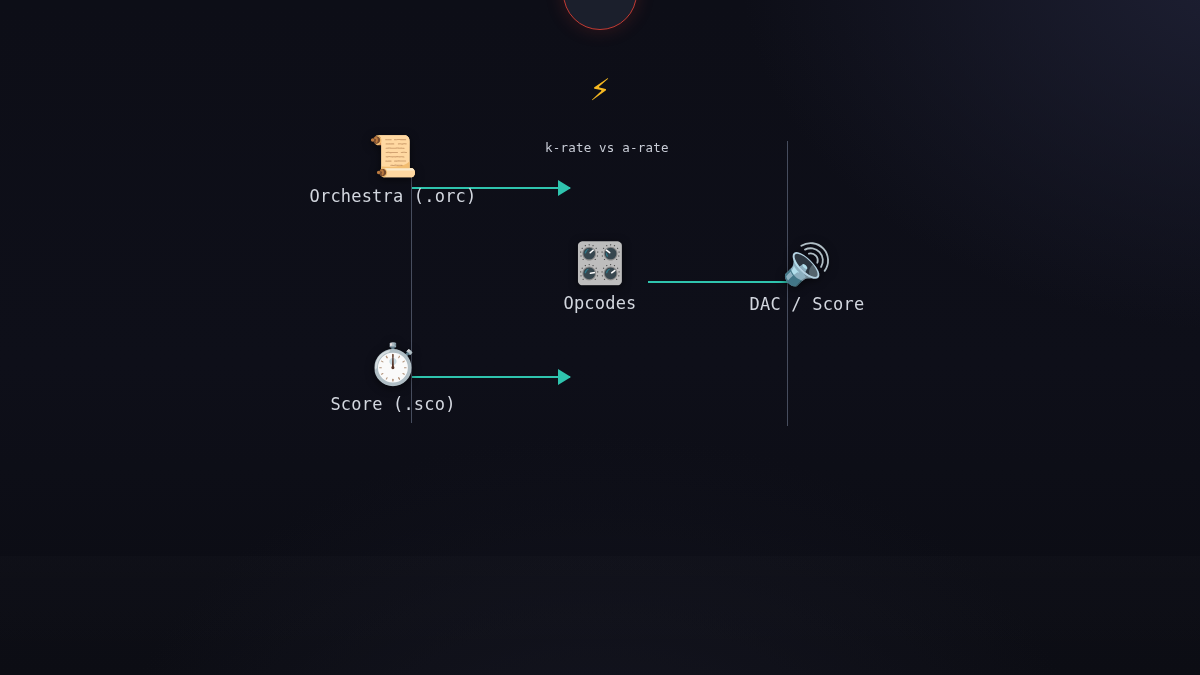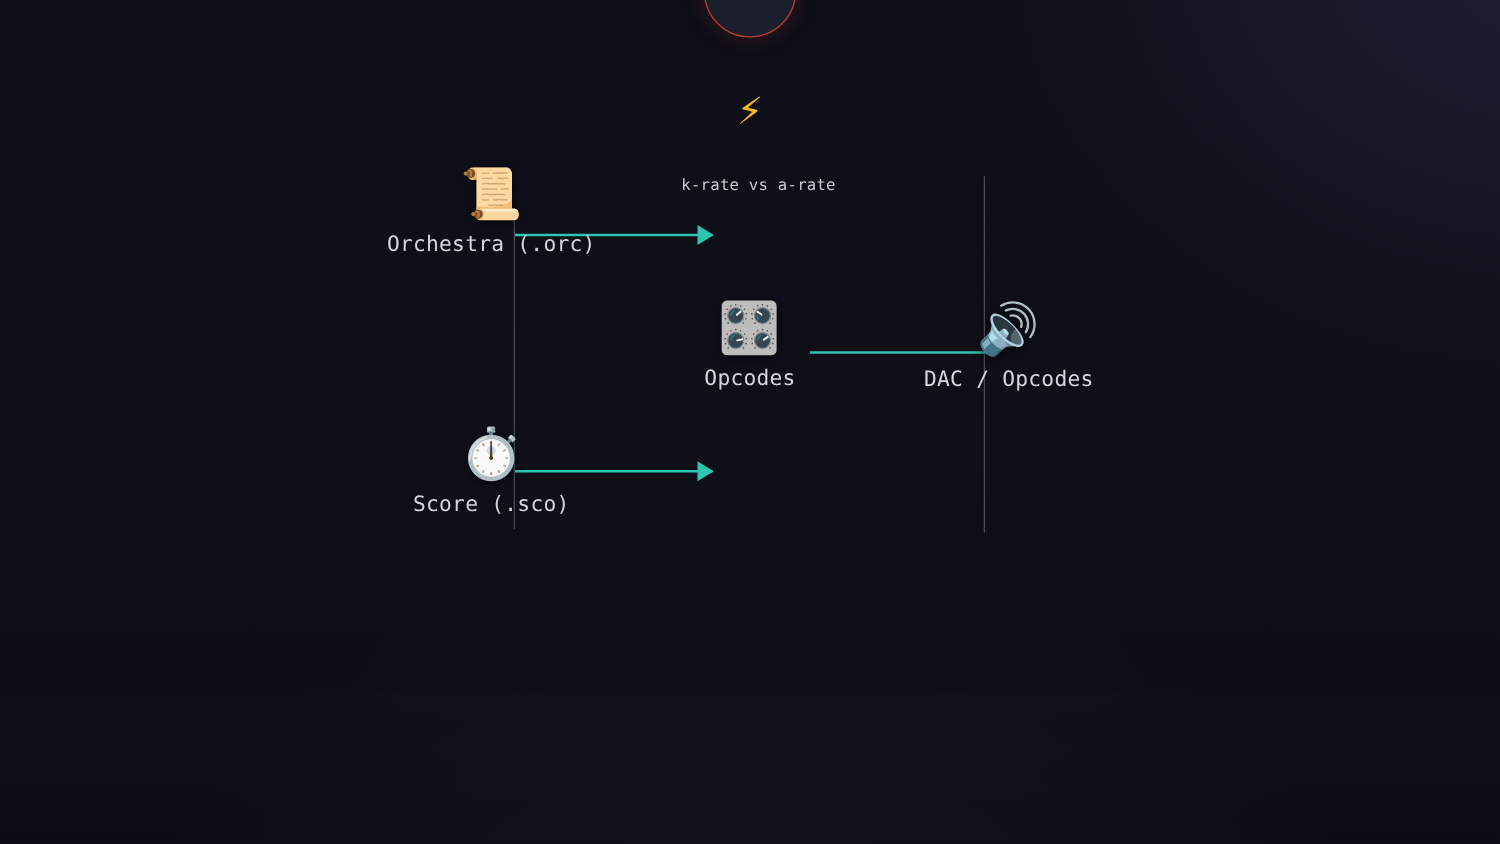--- a/index.html
+++ b/index.html
@@ -143,21 +143,21 @@
     <span class="caption">Score (.sco)</span>
   </div>
 
   <div class="node opcodes">
     <span class="glyph">🎛️</span>
     <span class="caption">Opcodes</span>
   </div>
 
   <div class="node dac">
     <span class="glyph">🔊</span>
-    <span class="caption">DAC / Opcodes</span>
+    <span class="caption">DAC / Score</span>
   </div>
 
   <div class="footer">
 
     
 
     
 
     
   </div>

